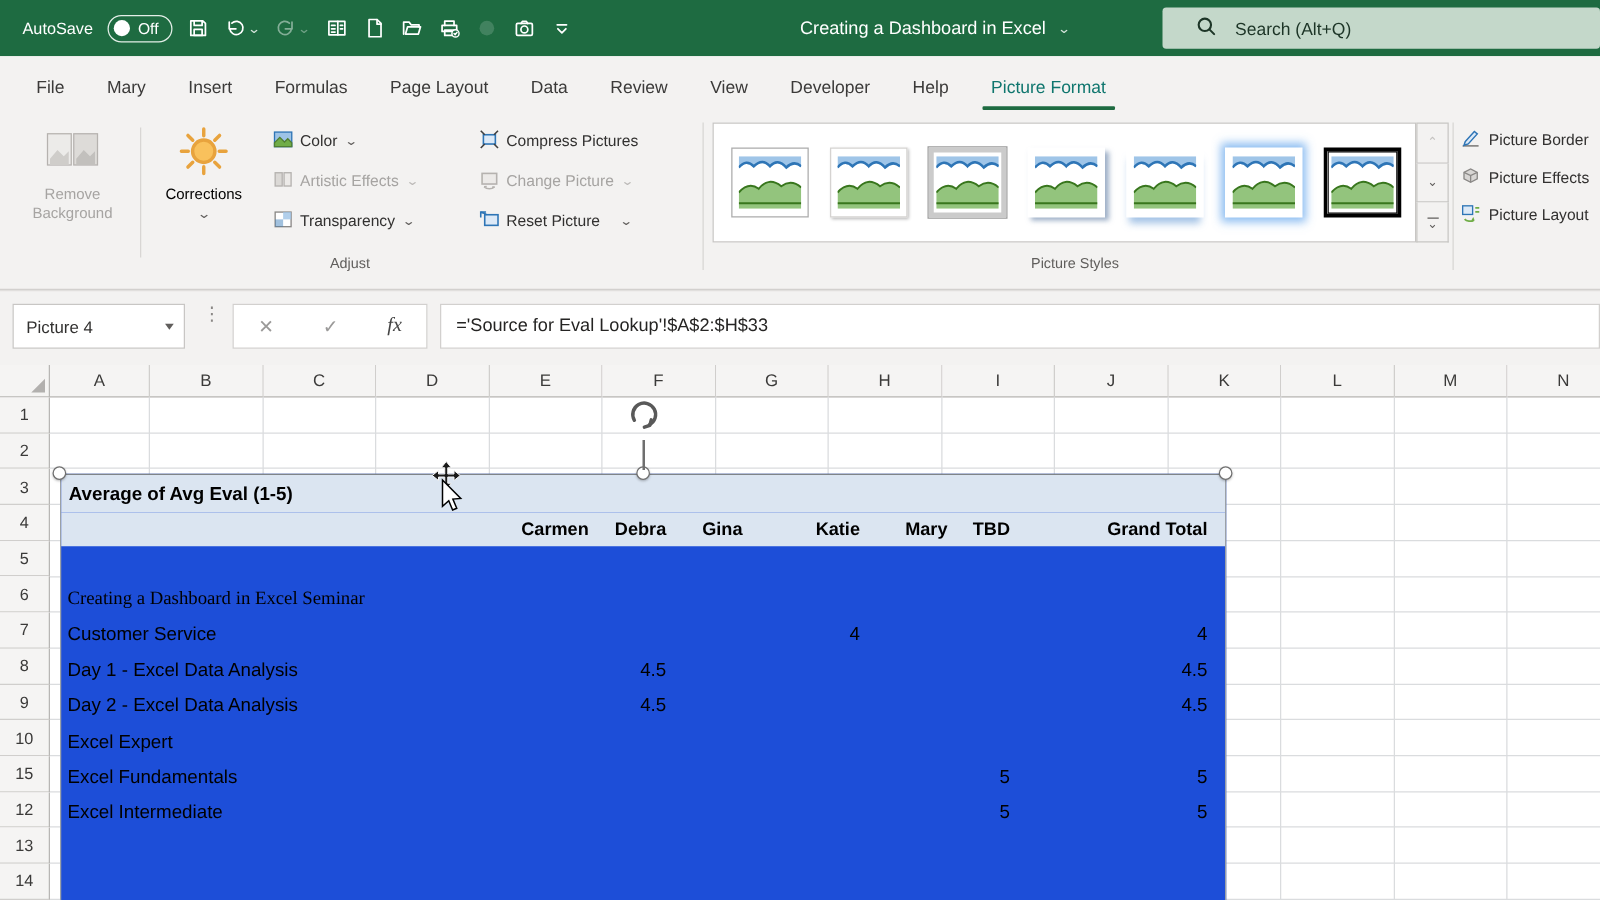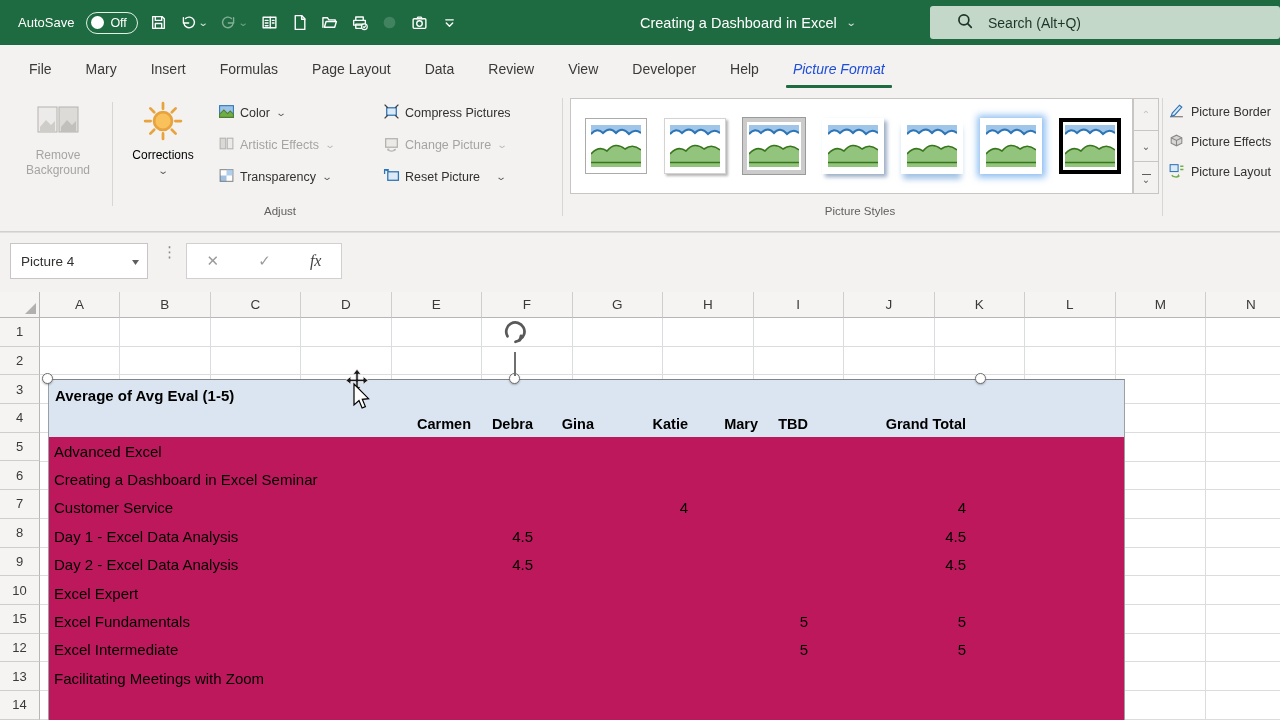--- a/index.html
+++ b/index.html
@@ -16,21 +16,21 @@
   .autosave-state { font-size:12.5px; color:#fff; }
   .qicon { display:flex; align-items:center; color:#fff; }
   .qicon.dim { opacity:.45; }
   .chev { font-size:10px; color:#d5e5db; margin-left:2px; transform:scaleX(1.3); display:inline-block; }
   .doc-title { position:absolute; left:640px; top:0; height:45px; display:flex; align-items:center; gap:8px; color:#fff; font-size:14.5px; cursor:default; }
   .search-box { position:absolute; left:930px; top:6px; width:350px; height:33px; background:#c4d8ca; border-radius:3px; display:flex; align-items:center; gap:14px; padding-left:26px; color:#1d3527; font-size:14px; }
 
   
   .tabs { position:absolute; left:0; top:45px; width:1280px; height:47px; background:#f3f2f1; display:flex; align-items:stretch; padding-left:12px; }
   .tab { display:flex; align-items:center; padding:0 17px; font-size:14px; color:#3b3a39; cursor:default; position:relative; }
-  .tab.active { color:#1d4ed8;font-style:italic; }
+  .tab.active { color:#0f766e; }
   .tab.active::after { content:""; position:absolute; left:10px; right:10px; bottom:4px; height:3px; background:#1e6b41; border-radius:1px; }
 
   
   .ribbon { position:absolute; left:0; top:92px; width:1280px; height:140px; background:#f3f2f1; border-bottom:1px solid #d2d0ce; }
   .grp-label { position:absolute; font-size:11.5px; color:#605e5c; text-align:center; top:113px; }
   .vdiv { position:absolute; top:6px; width:1px; height:118px; background:#d8d6d4; }
   .bigbtn { position:absolute; top:6px; display:flex; flex-direction:column; align-items:center; width:92px; cursor:default; }
   .bigbtn .bicon { height:46px; display:flex; align-items:center; }
   .bigbtn .blabel { font-size:12px; text-align:center; line-height:15px; margin-top:4px; }
   .bigbtn.disabled .blabel { color:#a6a4a2; }
@@ -77,21 +77,21 @@
   .corner::after { content:""; position:absolute; right:3px; bottom:3px; border-style:solid; border-width:0 0 11px 11px; border-color:transparent transparent #b2b0ae transparent; }
   .colhdrs { position:absolute; left:40px; top:0; height:26px; display:flex; }
   .colhdr { height:26px; background:#f5f4f3; border-right:1px solid #d0cecc; border-bottom:1px solid #b8b6b4; display:flex; align-items:center; justify-content:center; font-size:13.5px; color:#3b3a39; }
   .rowhdrs { position:absolute; left:0; top:26px; width:40px; }
   .rowhdr { width:40px; height:28.7px; background:#f5f4f3; border-right:1px solid #b8b6b4; border-bottom:1px solid #d0cecc; display:flex; align-items:center; justify-content:center; font-size:13px; color:#3b3a39; }
   .gridlines { position:absolute; left:40px; top:26px; width:1240px; height:402px; }
   .vline { position:absolute; top:0; width:1px; height:402px; background:#dadcde; }
   .hline { position:absolute; left:0; width:1240px; height:1px; background:#dadcde; }
 
   
-  .pivot { position:absolute; left:48px; top:379px; width:1077px; height:342px; background:#be185d; border:1px solid #9aa0a6; border-top:1px solid #7f8488; z-index:5; font-size:15px; color:#000; cursor:default; }
+  .pivot { position:absolute; left:48px; top:379px; width:933px; height:342px; background:#1d4ed8; border:1px solid #9aa0a6; border-top:1px solid #7f8488; z-index:5; font-size:15px; color:#000; cursor:default; }
   .pv-title { height:30px; background:#dbe5f1; font-weight:bold; display:flex; align-items:center; padding-left:6px; font-size:15px; }
   .pv-cols { height:27px; background:#dbe5f1; display:flex; font-weight:bold; }
   .pv-cols .pvc { display:flex; align-items:center; justify-content:flex-end; padding-right:8px; font-size:14.5px; }
   .pv-row { height:28.4px; display:flex; }
   .pv-row .pvl { display:flex; align-items:center; padding-left:5px; }
   .pv-row .pvv { display:flex; align-items:center; justify-content:flex-end; padding-right:8px; }
 
   .handle { position:absolute; width:11px; height:11px; background:#fff; border:1.5px solid #6f6f6f; border-radius:50%; box-shadow:0 1px 2px rgba(0,0,0,.25); z-index:8; }
   .rot-stem { position:absolute; left:514px; top:352px; width:1.5px; height:24px; background:#6f6f6f; z-index:8; }
   .rotate-handle { position:absolute; left:500px; top:316px; z-index:8; }
@@ -396,20 +396,23 @@
     <div class="namebox">
       <span>Picture 4</span>
       <span class="nb-chev">▾</span>
     </div>
     <div class="fdots">⋮</div>
     <div class="fbtns" id="fbtns">
         <span class="fbtn">✕</span>
         <span class="fbtn">✓</span>
         <span class="fbtn fx">fx</span>
       </div>
+    <div class="ffield">
+      <span>='Source for Eval Lookup'!$A$2:$H$33</span>
+    </div>
   </div>
 
   <div class="sheet">
     <div class="corner"></div>
     <div class="colhdrs" id="colhdrs">
         <div class="colhdr" style="width: 80px;">A</div>
         <div class="colhdr" style="width: 90.5px;">B</div>
         <div class="colhdr" style="width: 90.5px;">C</div>
         <div class="colhdr" style="width: 90.5px;">D</div>
         <div class="colhdr" style="width: 90.5px;">E</div>
@@ -477,31 +480,30 @@
         <div class="pvc" style="width: 78px;">Carmen</div>
         <div class="pvc" style="width: 62px;">Debra</div>
         <div class="pvc" style="width: 61px;">Gina</div>
         <div class="pvc" style="width: 94px;">Katie</div>
         <div class="pvc" style="width: 70px;">Mary</div>
         <div class="pvc" style="width: 50px;">TBD</div>
         <div class="pvc" style="width: 158px;">Grand Total</div>
       </div>
     <div id="pv-body">
         <div class="pv-row">
-          <div class="pvl" style="width: 352px;">Advanced Excel</div>
           <div class="pvv" style="width: 78px;"></div>
           <div class="pvv" style="width: 62px;"></div>
           <div class="pvv" style="width: 61px;"></div>
           <div class="pvv" style="width: 94px;"></div>
           <div class="pvv" style="width: 70px;"></div>
           <div class="pvv" style="width: 50px;"></div>
           <div class="pvv" style="width: 158px;"></div>
         </div>
         <div class="pv-row">
-          <div class="pvl" style="width: 352px;">Creating a Dashboard in Excel Seminar</div>
+          <div class="pvl" style="width: 352px; font-family: Liberation Serif, serif;">Creating a Dashboard in Excel Seminar</div>
           <div class="pvv" style="width: 78px;"></div>
           <div class="pvv" style="width: 62px;"></div>
           <div class="pvv" style="width: 61px;"></div>
           <div class="pvv" style="width: 94px;"></div>
           <div class="pvv" style="width: 70px;"></div>
           <div class="pvv" style="width: 50px;"></div>
           <div class="pvv" style="width: 158px;"></div>
         </div>
         <div class="pv-row">
           <div class="pvl" style="width: 352px;">Customer Service</div>
@@ -555,30 +557,20 @@
         </div>
         <div class="pv-row">
           <div class="pvl" style="width: 352px;">Excel Intermediate</div>
           <div class="pvv" style="width: 78px;"></div>
           <div class="pvv" style="width: 62px;"></div>
           <div class="pvv" style="width: 61px;"></div>
           <div class="pvv" style="width: 94px;"></div>
           <div class="pvv" style="width: 70px;"></div>
           <div class="pvv" style="width: 50px;">5</div>
           <div class="pvv" style="width: 158px;">5</div>
-        </div>
-        <div class="pv-row">
-          <div class="pvl" style="width: 352px;">Facilitating Meetings with Zoom</div>
-          <div class="pvv" style="width: 78px;"></div>
-          <div class="pvv" style="width: 62px;"></div>
-          <div class="pvv" style="width: 61px;"></div>
-          <div class="pvv" style="width: 94px;"></div>
-          <div class="pvv" style="width: 70px;"></div>
-          <div class="pvv" style="width: 50px;"></div>
-          <div class="pvv" style="width: 158px;"></div>
         </div>
       </div>
   </div>
 
   <div class="handle" style="left:42px; top:373px;"></div>
   <div class="handle" style="left:509px; top:373px;"></div>
   <div class="handle" style="left:975px; top:373px;"></div>
   <div class="rot-stem"></div>
   <div class="rotate-handle" id="rotate-handle"><svg width="30" height="30" viewBox="0 0 24 24" fill="none" stroke="#595959" stroke-width="2.2" stroke-linecap="round" stroke-linejoin="round">
         <path d="M6 16.2A7.3 7.3 0 1 1 15.6 19"></path>

